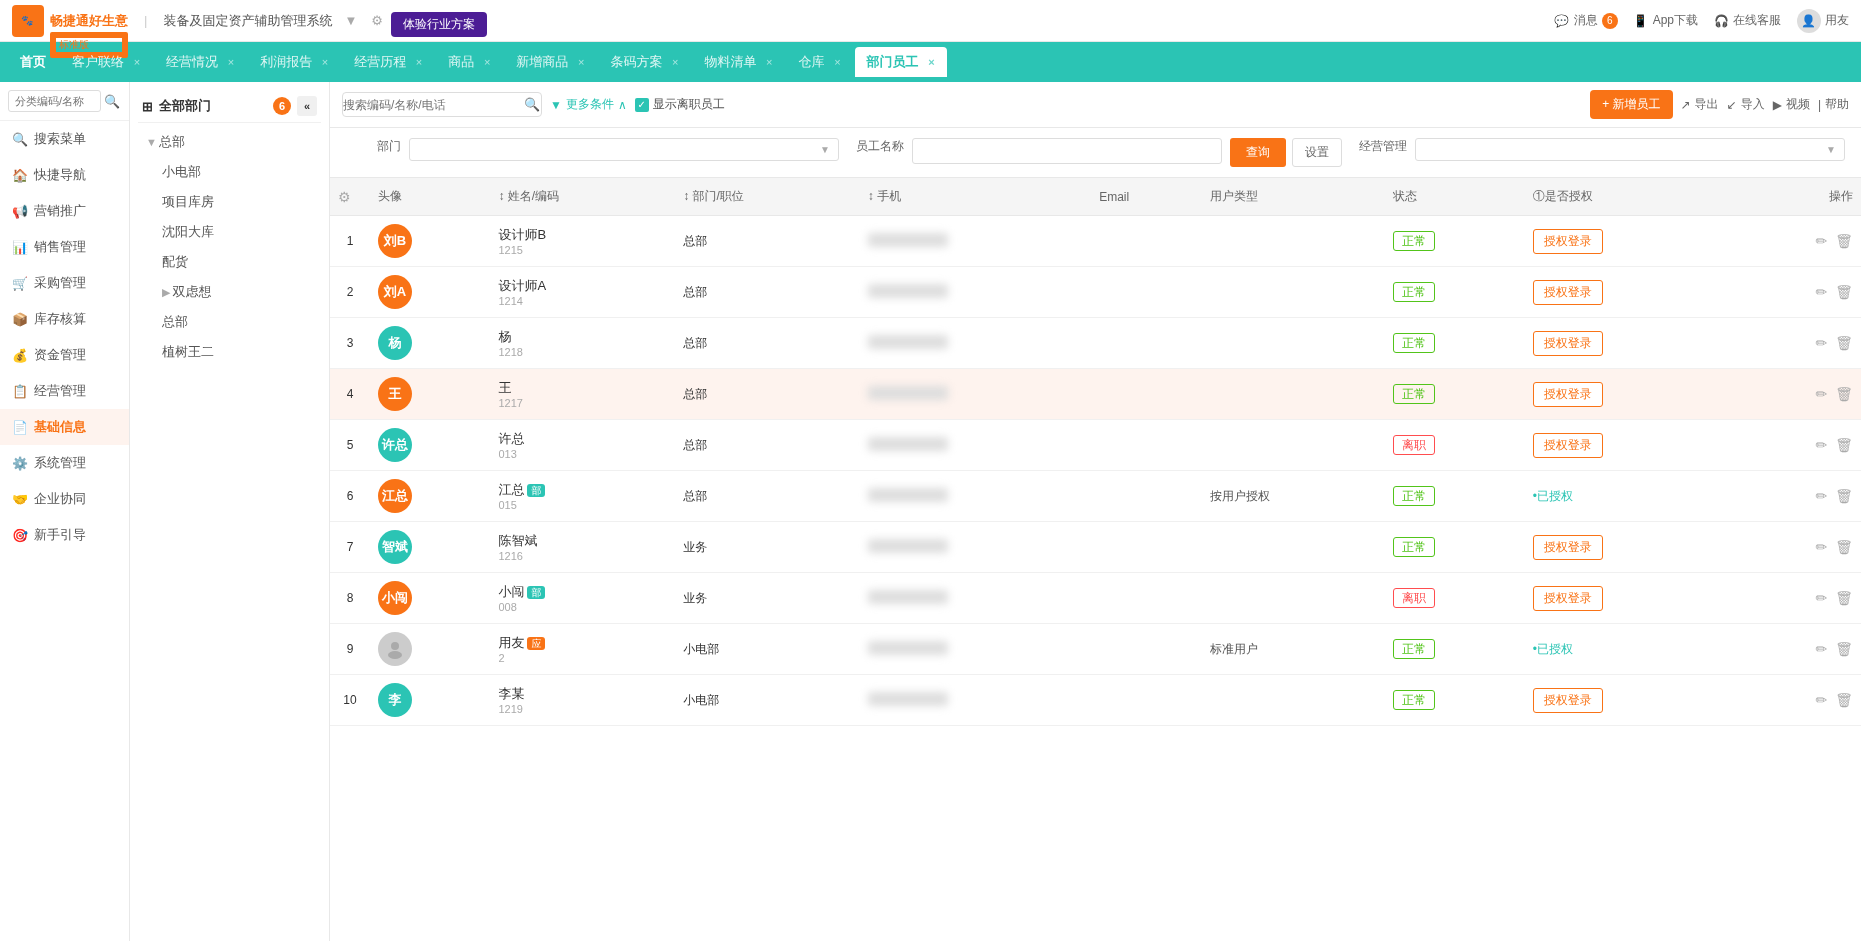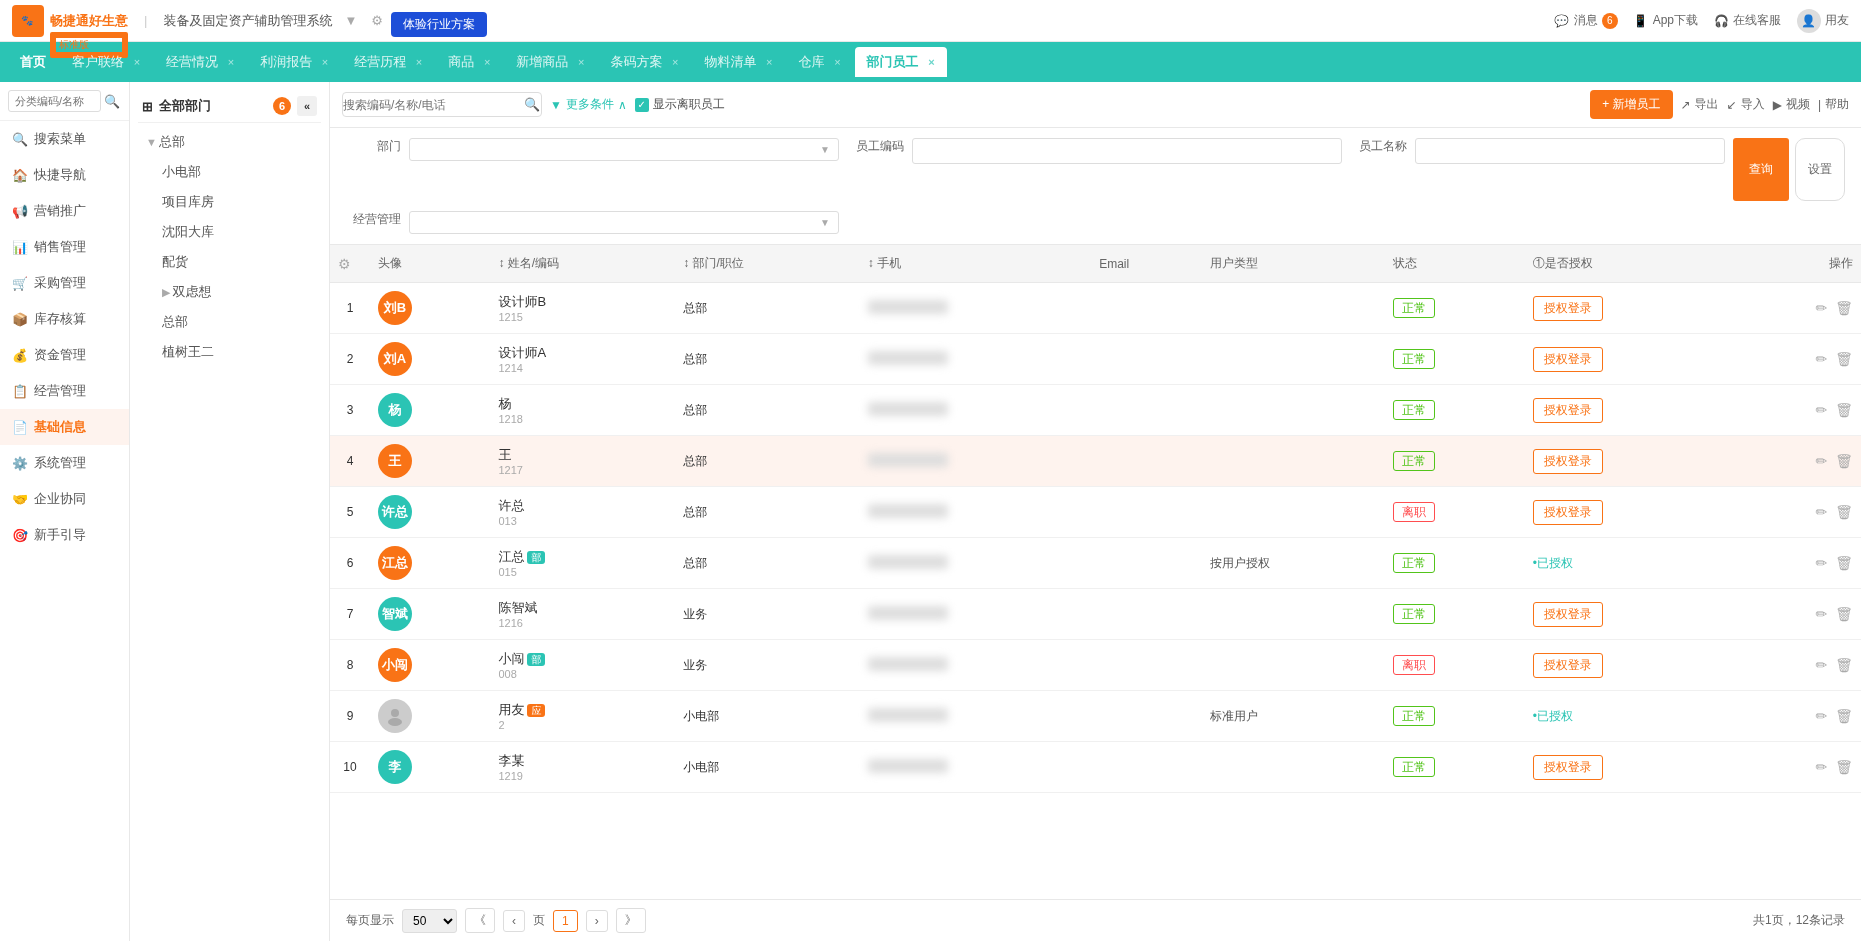--- a/index.html
+++ b/index.html
@@ -6,21 +6,21 @@
     body { font-family: 'Microsoft YaHei', Arial, sans-serif; font-size: 13px; background: #f5f5f5; color: #333; overflow: hidden; }
 
     
     .top-bar { height: 42px; background: #fff; display: flex; align-items: center; padding: 0 12px; border-bottom: 1px solid #e8e8e8; justify-content: space-between; }
     .top-bar-left { display: flex; align-items: center; gap: 8px; }
     .logo-area { display: flex; align-items: center; gap: 6px; }
     .logo-icon { width: 32px; height: 32px; background: #f97316; border-radius: 4px; display: flex; align-items: center; justify-content: center; color: white; font-size: 10px; font-weight: bold; }
     .top-bar-right { display: flex; align-items: center; gap: 16px; font-size: 12px; color: #666; }
     .top-bar-btn { display: flex; align-items: center; gap: 4px; cursor: pointer; }
     .badge-dot { background: #f97316; color: white; border-radius: 50%; width: 16px; height: 16px; font-size: 10px; display: flex; align-items: center; justify-content: center; }
-    .trial-btn { background: #1d4ed8; color: white; border: none; padding: 4px 12px; border-radius: 4px; cursor: pointer; font-size: 12px; margin-top: 8px; }
+    .trial-btn { background: #4c1d95; color: white; border: none; padding: 4px 12px; border-radius: 4px; cursor: pointer; font-size: 12px; margin-top: 8px; }
 
     
     .nav-tabs { background: #2bc4b4; display: flex; align-items: center; height: 40px; padding: 0 8px; gap: 2px; overflow-x: auto; }
     .nav-tab { padding: 6px 12px; color: rgba(255,255,255,0.85); cursor: pointer; border-radius: 4px 4px 0 0; white-space: nowrap; font-size: 13px; }
     .nav-tab.active { background: #fff; color: #2bc4b4; font-weight: bold; }
     .nav-tab .close-x { margin-left: 6px; font-size: 11px; opacity: 0.7; }
     .nav-tab-first { color: white; font-weight: bold; }
 
     
     .main-layout { display: flex; height: calc(941px - 42px - 40px); }
@@ -61,21 +61,21 @@
     .icon-btn { display: flex; align-items: center; gap: 4px; color: #666; cursor: pointer; font-size: 12px; border: none; background: none; }
 
     
     .filter-form { background: #fff; padding: 10px 16px; border-bottom: 1px solid #e8e8e8; display: grid; grid-template-columns: 1fr 1fr 1fr; gap: 10px; }
     .filter-row { display: flex; align-items: flex-start; gap: 8px; }
     .filter-label { font-size: 12px; color: #666; white-space: nowrap; width: 55px; text-align: right; }
     .filter-select { flex: 1; border: 1px solid #ddd; border-radius: 3px; padding: 5px 8px; font-size: 12px; display: flex; align-items: center; justify-content: space-between; cursor: pointer; background: #fff; min-width: 120px; }
     .filter-input { flex: 1; border: 1px solid #ddd; border-radius: 3px; padding: 5px 8px; font-size: 12px; outline: none; min-width: 120px; }
     .filter-actions { display: flex; gap: 6px; }
     .query-btn { background: #f97316; color: white; border: none; padding: 6px 16px; border-radius: 3px; cursor: pointer; font-size: 12px; }
-    .set-btn { background: #fff; color: #666; border: 1px solid #ddd; padding: 22px 12px; border-radius: 10px; cursor: pointer; font-size: 12px; }
+    .set-btn { background: #fff; color: #666; border: 1px solid #ddd; padding: 5px 12px; border-radius: 3px; cursor: pointer; font-size: 12px; }
 
     
     .table-wrap { flex: 1; overflow: auto; background: #fff; }
     table { width: 100%; border-collapse: collapse; font-size: 12px; }
     thead th { background: #f5f5f5; padding: 10px 8px; text-align: left; font-weight: normal; color: #666; border-bottom: 1px solid #e8e8e8; white-space: nowrap; }
     tbody td { padding: 8px 8px; border-bottom: 1px solid #f0f0f0; vertical-align: middle; }
     tbody tr.highlighted { background: #fef3ee; }
     .avatar { width: 34px; height: 34px; border-radius: 50%; display: flex; align-items: center; justify-content: center; color: white; font-size: 13px; font-weight: bold; flex-shrink: 0; }
     .status-badge { padding: 2px 8px; border-radius: 3px; font-size: 12px; }
     .status-normal { color: #52c41a; border: 1px solid #52c41a; }
@@ -281,24 +281,20 @@
 
       <div class="filter-form">
         <div class="filter-row">
           <span class="filter-label">部门</span>
           <div class="filter-select">
             <span></span>
             <span class="chevron">▼</span>
           </div>
         </div>
         <div class="filter-row">
-          <span class="filter-label">员工编码</span>
-          <input class="filter-input" type="text" style="">
-        </div>
-        <div class="filter-row">
           <span class="filter-label">员工名称</span>
           <input class="filter-input" type="text" style="">
           <div class="filter-actions">
             <button class="query-btn">查询</button>
             <button class="set-btn">设置</button>
           </div>
         </div>
         <div class="filter-row">
           <span class="filter-label">经营管理</span>
           <div class="filter-select">
@@ -567,32 +563,16 @@
                   <div class="op-icons" style="justify-content:flex-end;">
     <span class="op-icon">✏</span>
     <span class="op-icon">🗑</span>
   </div>
                 </td>
               </tr>
             </tbody>
         </table>
       </div>
 
-      <div class="table-footer">
-        <div class="pagination">
-          <span>每页显示</span>
-          <select class="page-size-select">
-            <option>50</option>
-            <option>100</option>
-          </select>
-          <button class="page-btn">《</button>
-          <button class="page-btn">‹</button>
-          <span>页</span>
-          <span class="page-current">1</span>
-          <button class="page-btn">›</button>
-          <button class="page-btn">》</button>
-        </div>
-        <span>共1页，12条记录</span>
-      </div>
 
     </div>
   </div>
 </div>
 
 </body></html>

